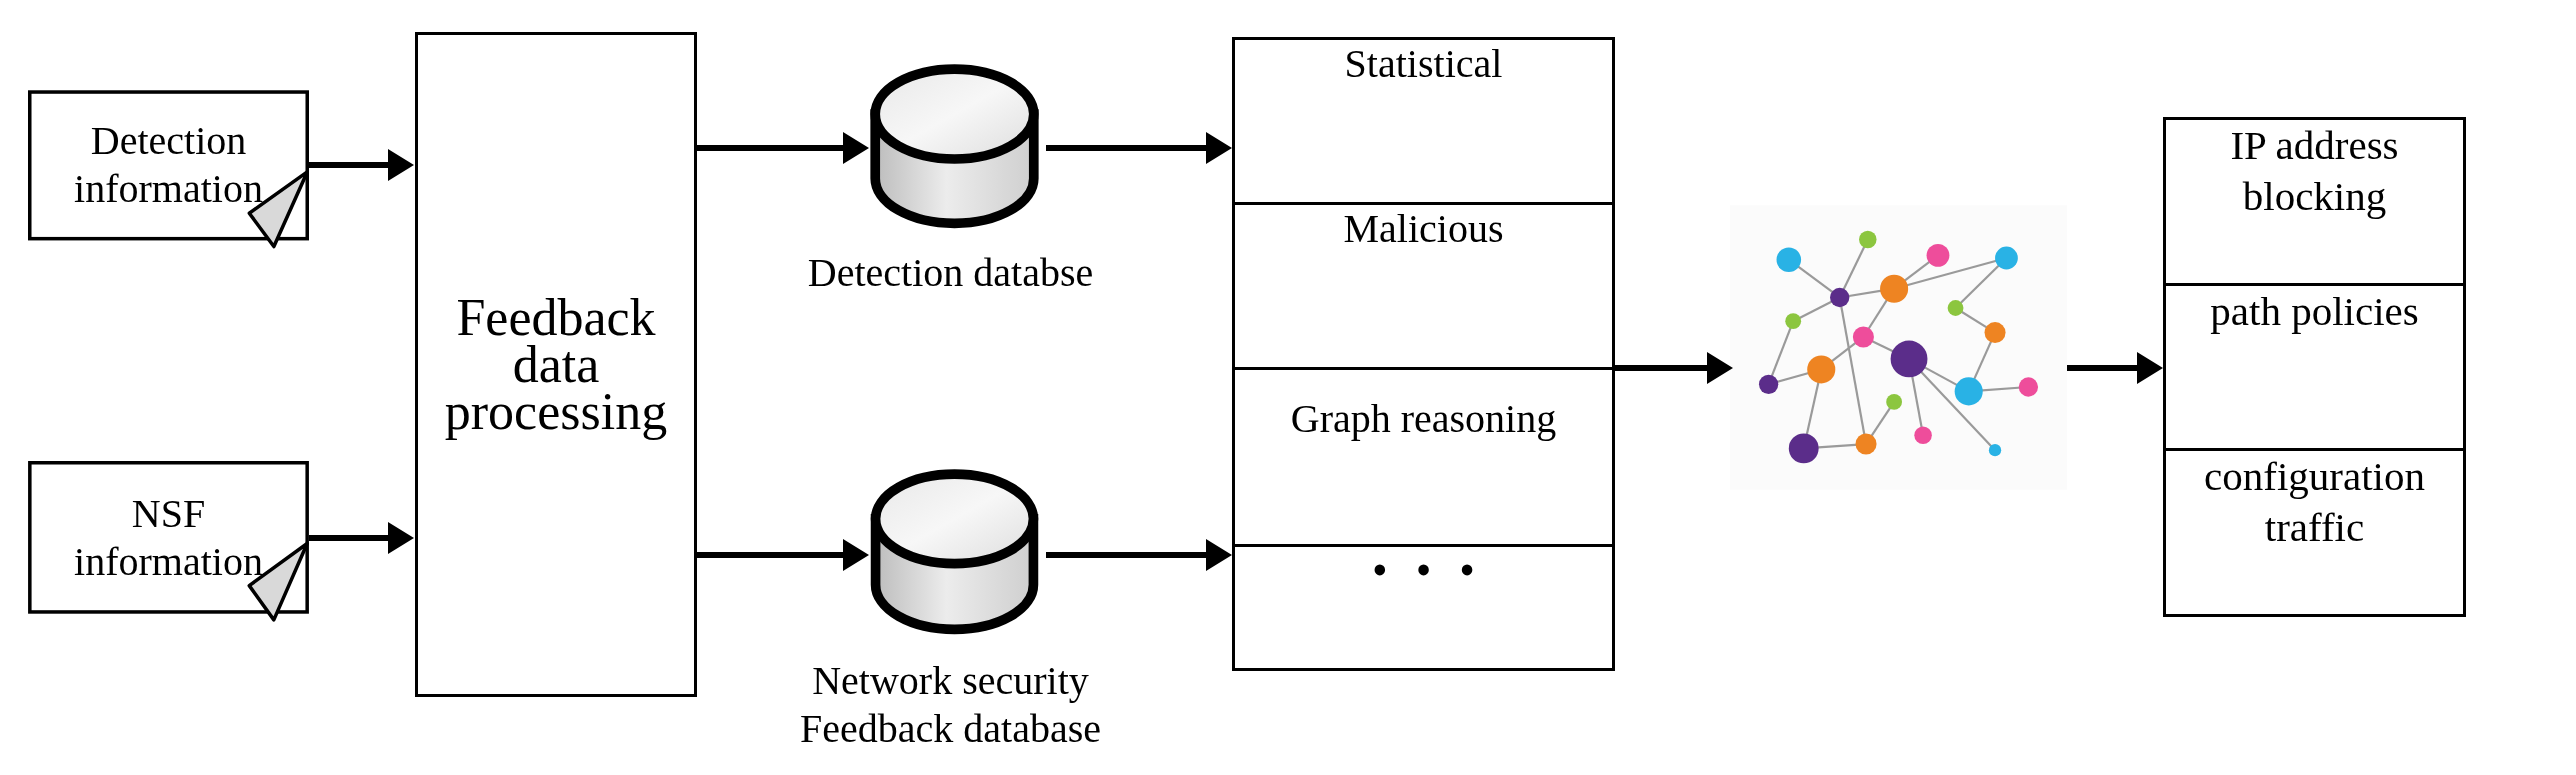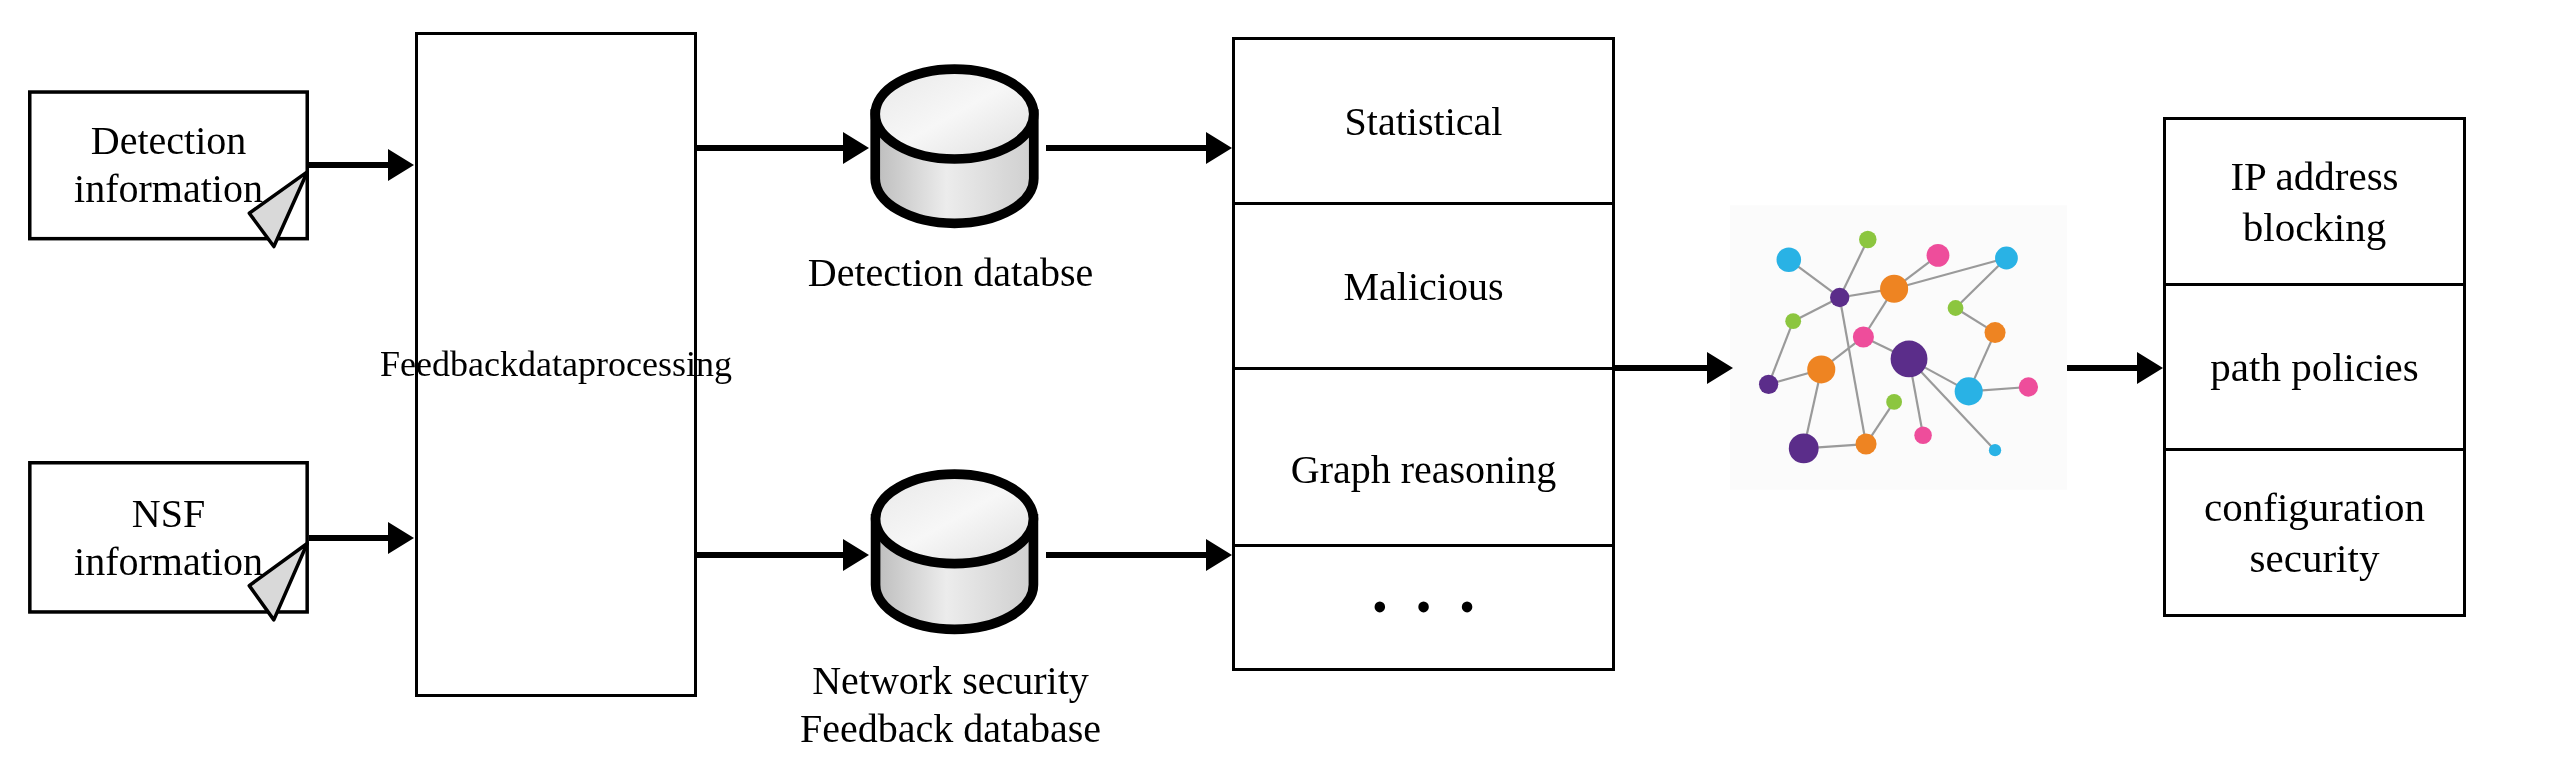--- a/index.html
+++ b/index.html
@@ -9,27 +9,27 @@
 
   
   .doc{position:absolute;width:281px;}
   .doc svg{position:absolute;left:0;top:0;overflow:visible;}
   .doc .doc-text{position:absolute;left:0;top:0;width:281px;display:flex;
        flex-direction:column;align-items:center;justify-content:center;
        font-size:40px;line-height:48px;text-align:center;}
 
   
   .process-box{position:absolute;border:3.5px solid #000;background:#fff;
-       display:flex;align-items:center;justify-content:center;
-       font-size:36px;line-height:47px;text-align:center;box-sizing:border-box;}
+       display:flex;flex-direction:column;align-items:center;justify-content:center;
+       font-size:52px;line-height:47px;text-align:center;box-sizing:border-box;}
 
   
   .stack-box{position:absolute;border:3.5px solid #000;background:#fff;
        box-sizing:border-box;display:flex;flex-direction:column;}
-  .stack-row{display:flex;flex-direction:column;align-items:center;justify-content:center;
+  .stack-row{display:flex;flex-direction:column;align-items:center;justify-content:flex-start;
        border-bottom:3.5px solid #000;font-size:40px;line-height:47px;text-align:center;}
   .stack-row:last-child{border-bottom:none;flex:1;}
   .policies .stack-row{font-size:41px;line-height:51px;}
   .row-dots{font-size:39px;letter-spacing:30px;padding-left:30px;font-weight:bold;}
 
   
   .arrow{position:absolute;height:0;}
   .arrow .shaft{position:absolute;left:0;right:23px;top:-2.6px;height:5.3px;background:#000;}
   .arrow .head{position:absolute;right:0;top:-16px;width:0;height:0;
        border-left:26px solid #000;border-top:16px solid transparent;
@@ -172,21 +172,21 @@
   <div class="stack-box policies" style="left:2163px;top:117px;width:303px;height:500px;">
     <div class="stack-row" style="height:163px;">
       <span>IP address</span>
       <span>blocking</span>
     </div>
     <div class="stack-row" style="height:162px;">
       <span>path policies</span>
     </div>
     <div class="stack-row">
       <span>configuration</span>
-      <span>security</span>
+      <span>traffic</span>
     </div>
   </div>
 
   <div class="arrow" style="left:309px;top:165px;width:105px;">
       <div class="shaft"></div>
       <div class="head"></div>
     </div>
   <div class="arrow" style="left:309px;top:538px;width:105px;">
       <div class="shaft"></div>
       <div class="head"></div>

